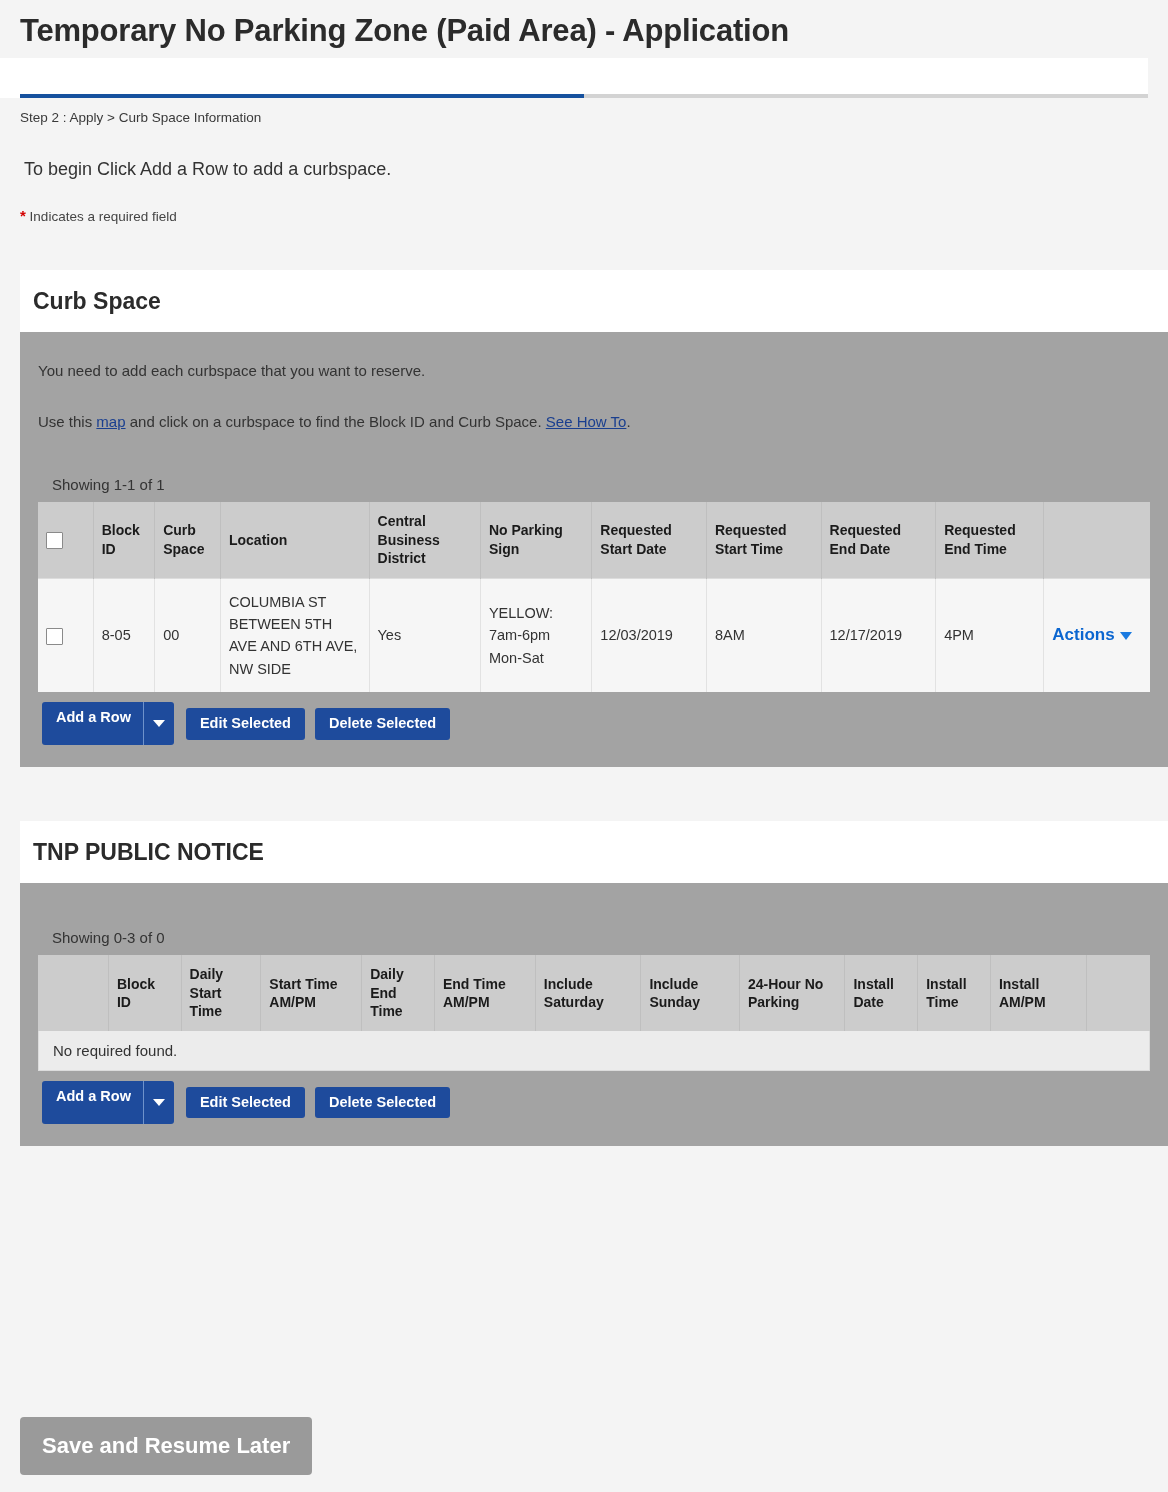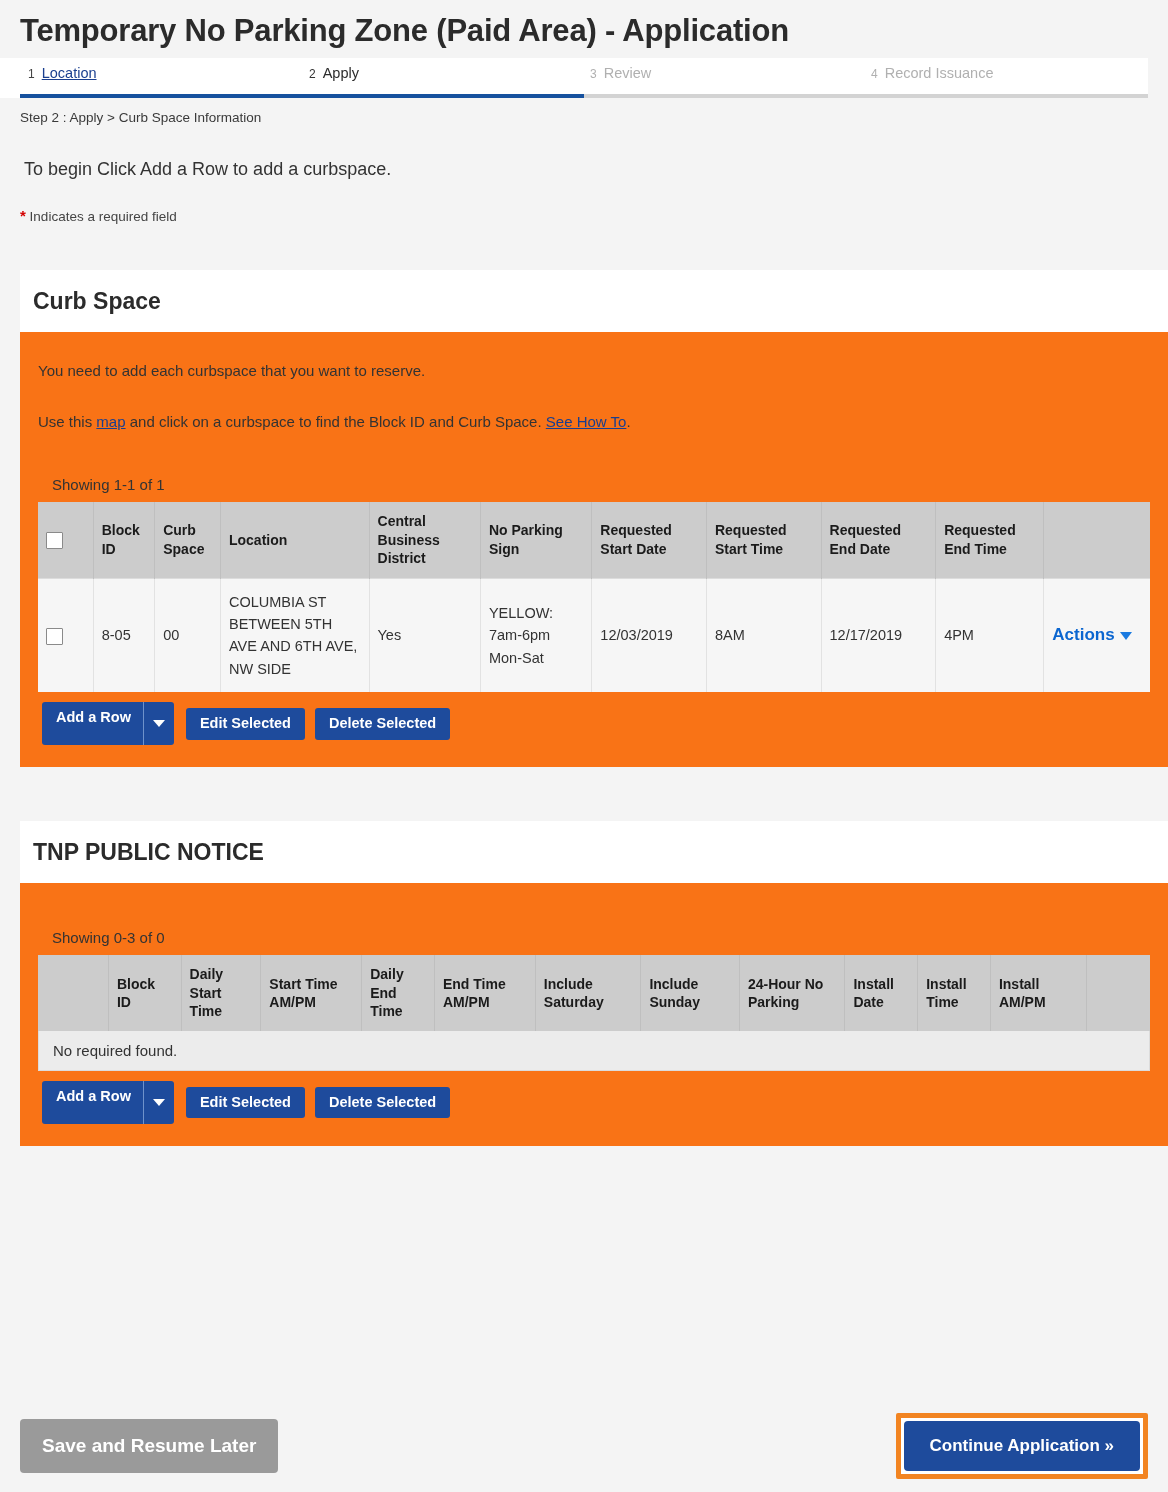--- a/index.html
+++ b/index.html
@@ -88,21 +88,21 @@
     background: #ffffff;
     padding: 18px 0 17px 13px;
   }
   .section-head h2 {
     margin: 0;
     font-size: 23px;
     font-weight: bold;
     color: #2b2b2b;
   }
   .section-body {
-    background: #f97316;
+    background: #a3a3a3;
     padding: 0 18px 22px 18px;
   }
   .body-text {
     font-size: 15px;
     color: #333;
     padding-top: 30px;
   }
   .body-text.second { padding-top: 34px; }
   .body-text a { color: #1a3f8f; text-decoration: underline; }
   .showing {
@@ -221,21 +221,21 @@
     left: 0; right: 0; bottom: 0;
     height: 92px;
     width: 1168px;
     display: flex;
     align-items: center;
     padding: 0 20px;
   }
   .btn-save {
     background: #9a9a9a;
     color: #ffffff;
-    font-size: 19px;
+    font-size: 22px;
     font-weight: bold;
     border: none;
     border-radius: 4px;
     padding: 16px 22px;
     cursor: pointer;
     font-family: "Liberation Sans", sans-serif;
   }
   .continue-wrap {
     margin-left: auto;
     border: 5px solid #f28421;
@@ -256,34 +256,20 @@
     white-space: nowrap;
   }
   .spacer-lg { height: 46px; }
 </style>
 </head>
 <body>
 
 <div class="page-title">Temporary No Parking Zone (Paid Area) - Application</div>
 
 <div class="wizard">
-  <div class="wizard-inner">
-    <div class="step done">
-      <span class="num">1</span><span class="lbl">Location</span>
-    </div>
-    <div class="step current">
-      <span class="num">2</span><span class="lbl">Apply</span>
-    </div>
-    <div class="step future">
-      <span class="num">3</span><span class="lbl">Review</span>
-    </div>
-    <div class="step future">
-      <span class="num">4</span><span class="lbl">Record Issuance</span>
-    </div>
-  </div>
   <div class="progress-track">
     <div class="progress-fill" id="progress-fill" style="width: 50%;"></div>
   </div>
 </div>
 
 <div class="breadcrumb">Step 2 : Apply &gt; Curb Space Information</div>
 
 <div class="intro">To begin Click Add a Row to add a curbspace.</div>
 
 <div class="required-note">
@@ -422,16 +408,13 @@
           </span>
       </span>
       <button class="btn">Edit Selected</button>
       <button class="btn">Delete Selected</button>
     </div>
   </div>
 </div>
 
 <div class="footer">
   <button class="btn-save">Save and Resume Later</button>
-  <span class="continue-wrap">
-    <button class="btn-continue">Continue Application »</button>
-  </span>
 </div>
 
 </body></html>

